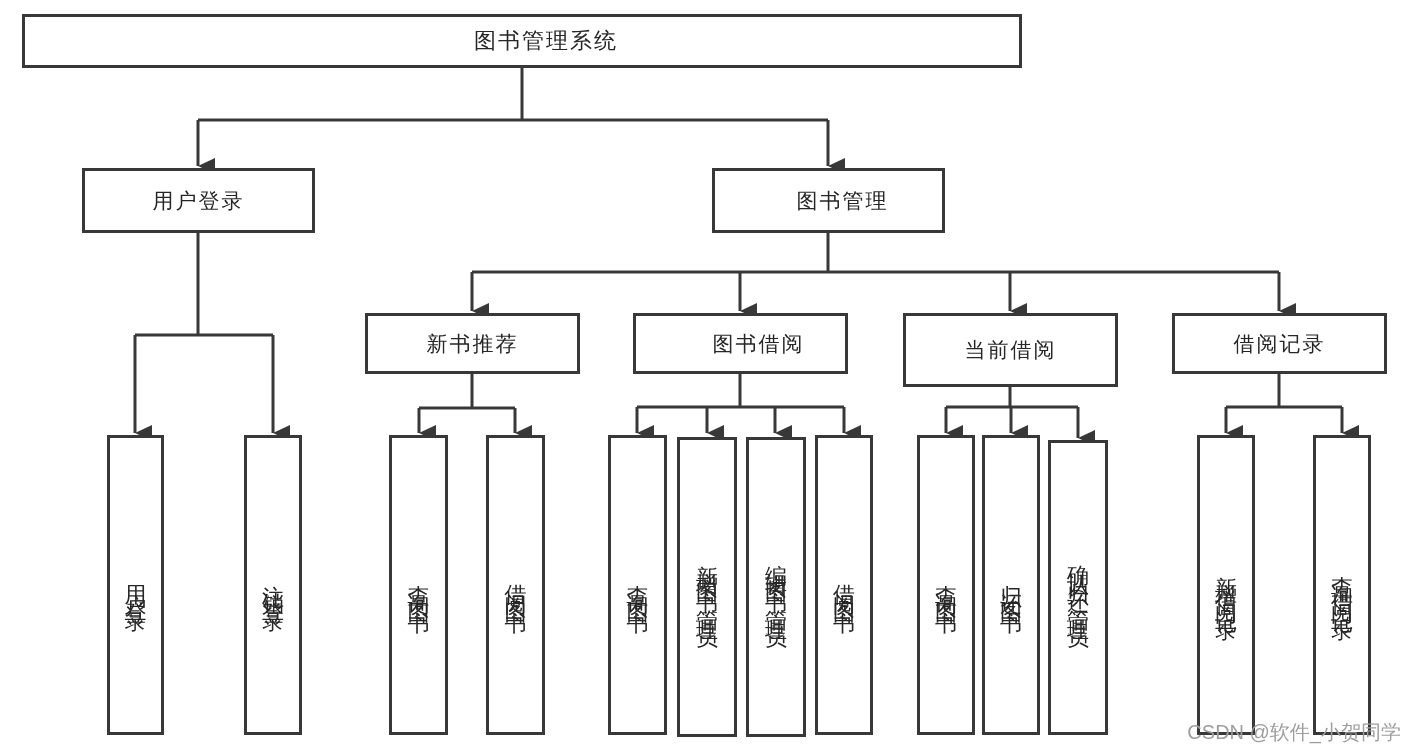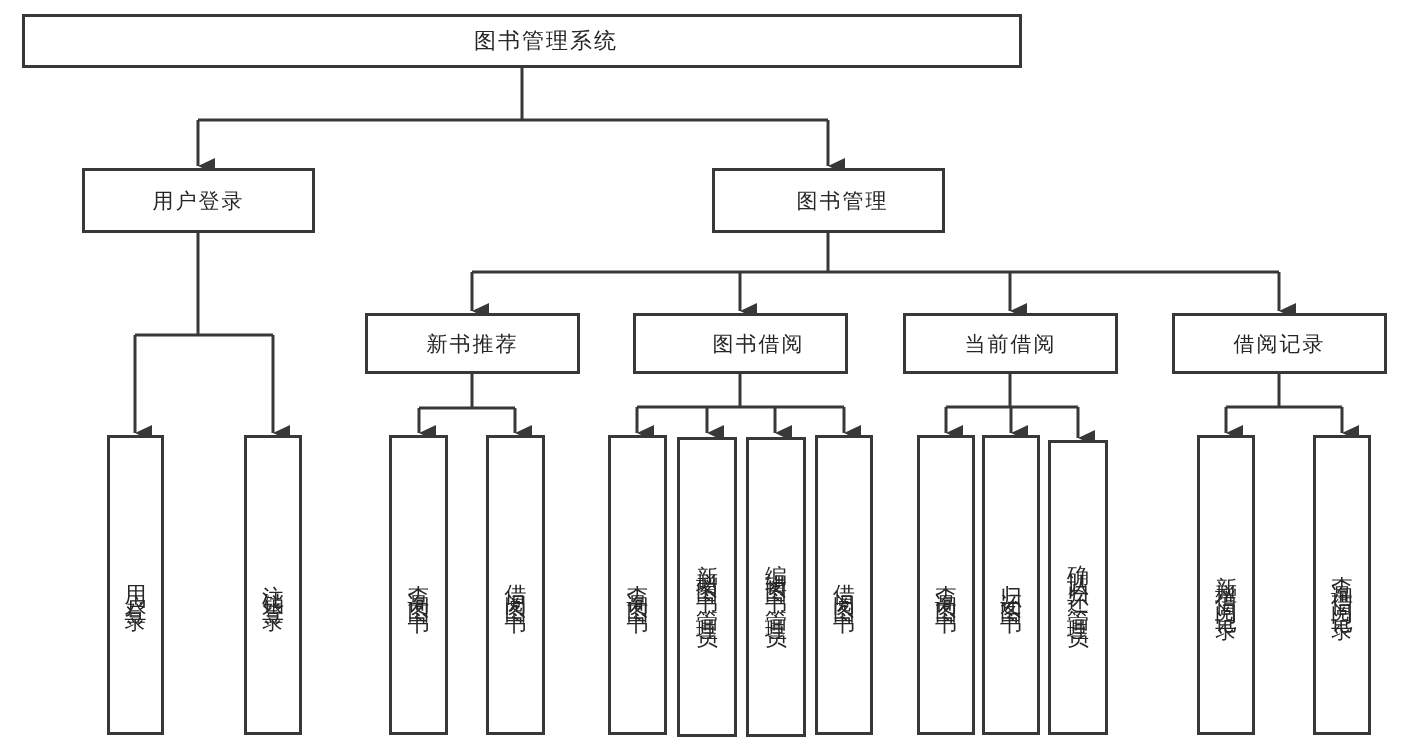--- a/index.html
+++ b/index.html
@@ -138,21 +138,21 @@
   <div class="node h" style="left:712px; top:168px; width:233px; height:65px;padding-left:28px;">
     <span>图书管理</span>
   </div>
 
   <div class="node h" style="left:365px; top:313px; width:215px; height:61px;align-items:center;">
     <span>新书推荐</span>
   </div>
   <div class="node h" style="left:633px; top:313px; width:215px; height:61px;padding-left:36px;">
     <span>图书借阅</span>
   </div>
-  <div class="node h" style="left:903px; top:313px; width:215px; height:61px;">
+  <div class="node h" style="left:903px; top:313px; width:215px; height:74px;">
     <span>当前借阅</span>
   </div>
   <div class="node h" style="left:1172px; top:313px; width:215px; height:61px;">
     <span>借阅记录</span>
   </div>
 
   <div class="node v" style="left:107px; top:435px; width:57px; height:300px;">
     <span>用户登录</span>
   </div>
   <div class="node v" style="left:244px; top:435px; width:58px; height:300px;">
@@ -189,14 +189,15 @@
     <span>确认归还（管理员）</span>
   </div>
 
   <div class="node v" style="left:1197px; top:435px; width:58px; height:300px;">
     <span>新增借阅记录</span>
   </div>
   <div class="node v" style="left:1313px; top:435px; width:58px; height:300px;">
     <span>查询借阅记录</span>
   </div>
 
+  <div class="watermark">CSDN @软件_小贺同学</div>
 
 </div>
 
 </body></html>

